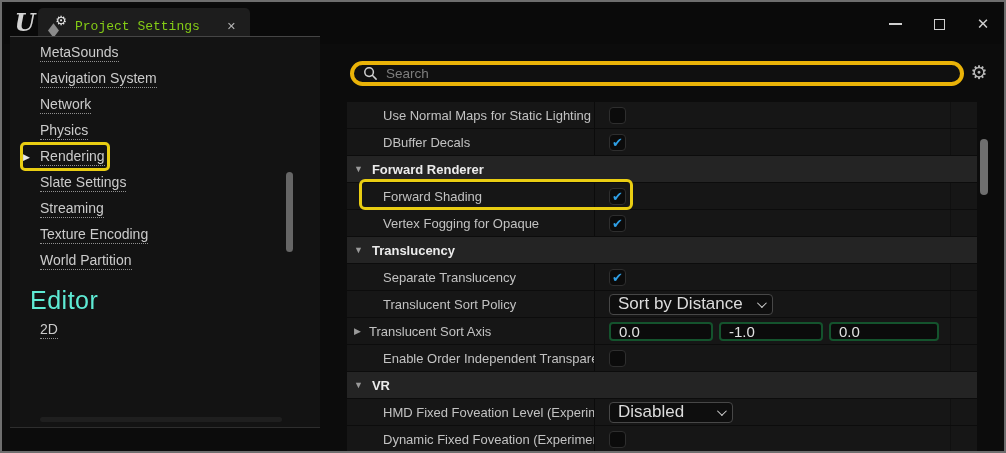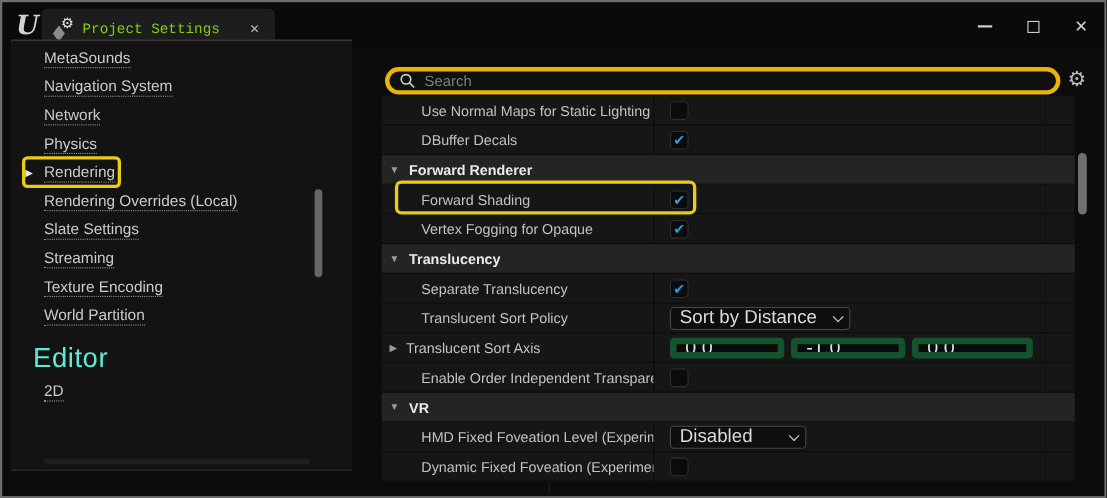--- a/index.html
+++ b/index.html
@@ -48,21 +48,21 @@
   .search-wrap { position:absolute; left:348px; top:59px; width:614px; height:25px; }
   .search-bar { width:100%; height:100%; background:#101010; border:4px solid #eab308;
                 border-radius:13px; display:flex; align-items:center; padding-left:9px; }
   .search-bar svg { flex:0 0 auto; }
   .search-input { flex:1; background:transparent; border:none; outline:none; color:#cfcfcf;
                   font-size:13.5px; margin-left:8px; font-family:inherit; }
   .search-input::placeholder { color:#7e7e7e; }
   .settings-gear { position:absolute; left:965px; top:58px; width:24px; height:26px;
                    font-size:19px; color:#b9b9b9; text-align:center; line-height:26px; cursor:pointer; }
 
-  .rows { position:absolute; left:345px; top:85px; width:630px; background:#161616; }
+  .rows { position:absolute; left:345px; top:100px; width:630px; background:#161616; }
   .row { position:relative; height:27px; display:flex; align-items:stretch;
          border-bottom:1px solid #0c0c0c; }
   .row.setting::after { content:""; position:absolute; left:603px; top:0; bottom:0; width:1px; background:#101010; }
   .label-cell { width:248px; flex:0 0 auto; display:flex; align-items:center; padding-left:36px;
                 border-right:1px solid #0b0b0b; color:#c2c2c2; font-size:13px;
                 white-space:nowrap; overflow:hidden; position:relative; }
   .label-cell .row-tri { position:absolute; left:7px; font-size:9px; color:#9a9a9a; }
   .value-cell { flex:1; display:flex; align-items:center; padding-left:14px; gap:6px; }
   .row.header { background:#242424; }
   .header-cell { display:flex; align-items:center; padding-left:7px; width:100%; }
@@ -74,22 +74,22 @@
         color:#2f9fe5; font-size:13px; font-weight:bold; line-height:1; }
   .cb.unchecked { color:transparent; }
 
   .dropdown { min-width:124px; height:21px; background:#0e0e0e; border:1px solid #474747;
               border-radius:4px; display:flex; align-items:center; padding:0 8px;
               color:#dcdcdc; font-size:17px; cursor:pointer; }
   .chevron { margin-left:auto; width:7px; height:7px; border-right:1.7px solid #cfcfcf;
              border-bottom:1.7px solid #cfcfcf; transform:rotate(45deg) translateY(-2px); }
   .dropdown .dd-value { padding-right:14px; }
 
-  .numfield { width:104px; height:19px; background:#0b0b0b; border:6px solid #14532d;
-              border-radius:4px; color:#e2e2e2; font-size:18px; padding-left:8px;
+  .numfield { width:104px; height:19px; background:#0b0b0b; border:2px solid #14532d;
+              border-radius:4px; color:#e2e2e2; font-size:15px; padding-left:8px;
               font-family:inherit; outline:none; }
 
   .hl-row-box { position:absolute; left:12px; top:77px; width:274px; height:31px;
                 border:3px solid #e9cd12; border-radius:6px; pointer-events:none; z-index:5; }
   .main-vscroll { position:absolute; left:978px; top:137px; width:8px; height:56px;
                   background:#6f6f6f; border-radius:4px; }
 </style>
 </head>
 <body>
 
@@ -129,23 +129,20 @@
         </div>
       <div class="nav-item">
           <span class="link-text">Physics</span>
         </div>
       <div class="nav-item selected">
         <span class="expand-tri">▶</span>
         <span class="link-text">Rendering</span>
         <span class="sel-box"></span>
       </div>
       <div class="nav-item">
-          <span class="link-text">Rendering Overrides (Local)</span>
-        </div>
-      <div class="nav-item">
           <span class="link-text">Slate Settings</span>
         </div>
       <div class="nav-item">
           <span class="link-text">Streaming</span>
         </div>
       <div class="nav-item">
           <span class="link-text">Texture Encoding</span>
         </div>
       <div class="nav-item">
           <span class="link-text">World Partition</span>

